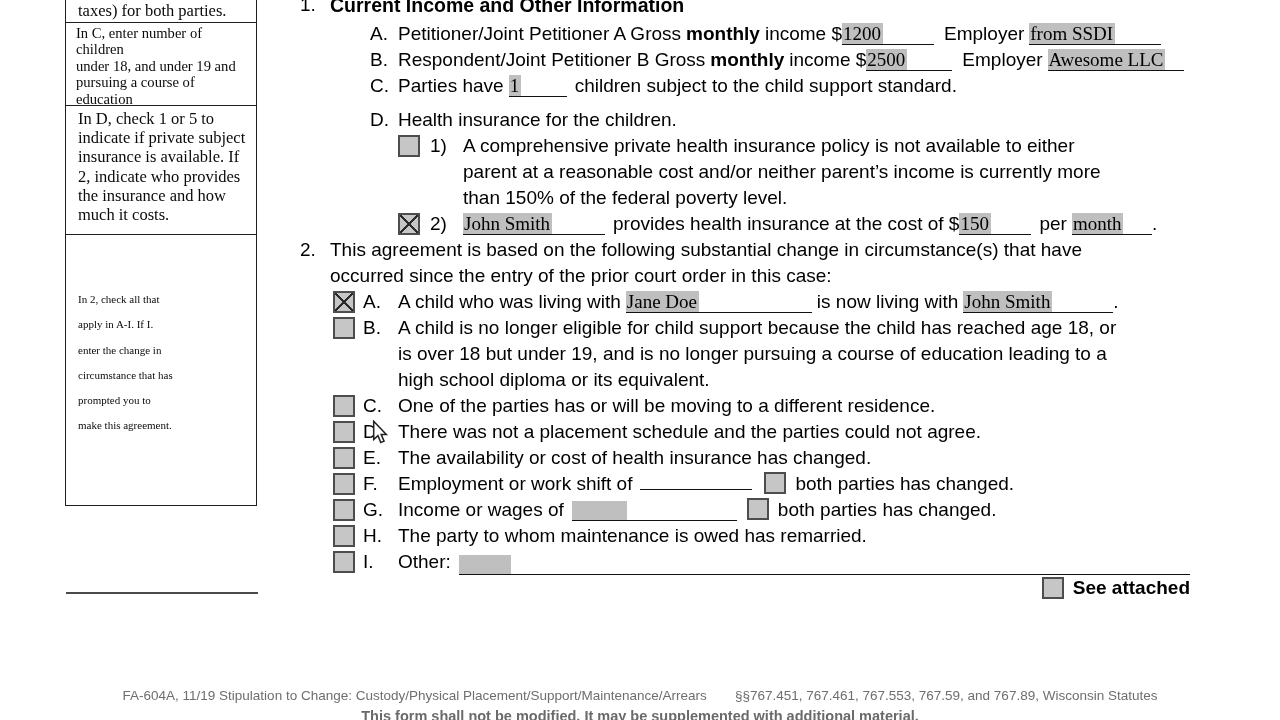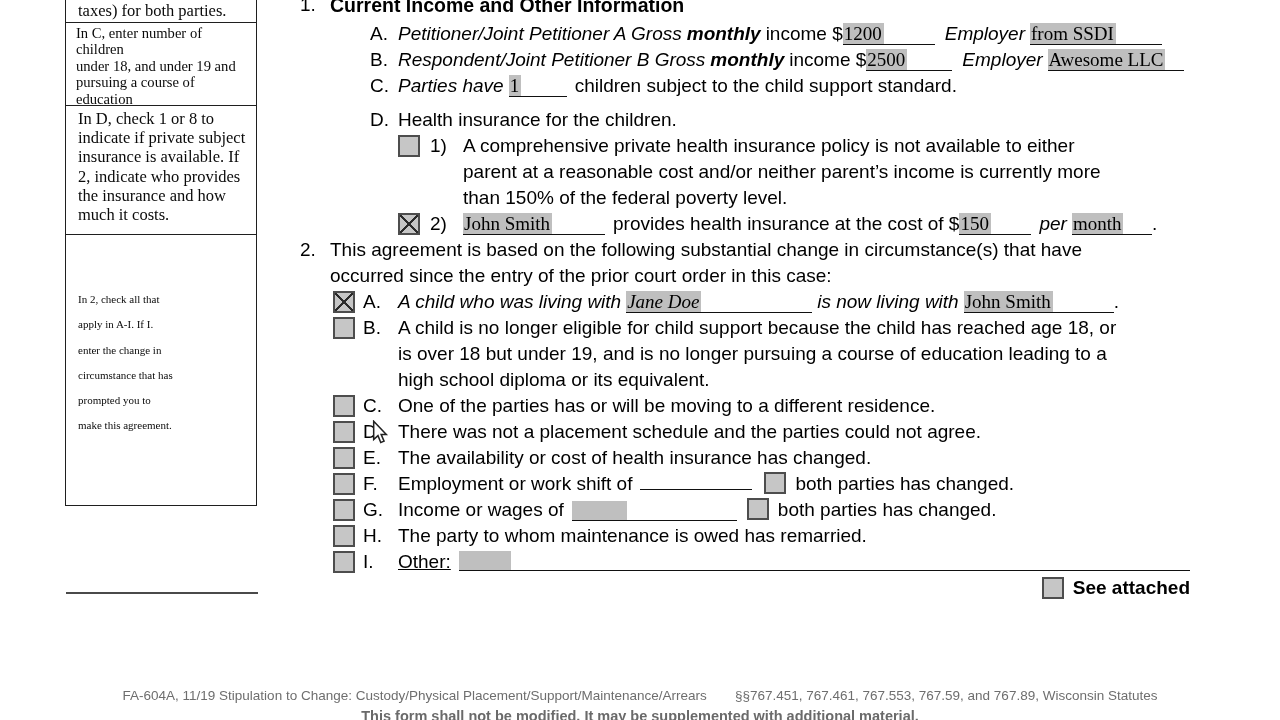--- a/index.html
+++ b/index.html
@@ -20,21 +20,21 @@
   #box4{top:234px;height:272px;padding:52px 24px 0 12px;font-size:11px;line-height:25.3px;}
   .sideline{position:absolute;left:66px;top:592px;width:192px;height:2px;background:#4a4a4a;}
   
   .main{position:absolute;left:300px;top:-8px;width:900px;font-size:19px;line-height:26px;}
   .row{display:flex;align-items:flex-start;}
   .num{flex:none;width:30px;}
   .h1{font-weight:bold;font-size:19.5px;}
   .sub{margin-left:70px;}
   .lbl{flex:none;width:28px;}
   .txt{flex:1;min-width:0;}
-  .mr5{margin-right:5px;font-style:italic;}
+  .mr5{margin-right:5px;}
   .mr8{margin-right:8px;}
   .ml10{margin-left:10px;}
   
   .field{display:inline-block;border-bottom:1.6px solid #111;line-height:21px;vertical-align:baseline;}
   .hl{font-family:"Liberation Serif",serif;background:#bfbfbf;padding:0 2px 0 1px;}
   .hlblank{display:inline-block;background:#bfbfbf;height:19px;vertical-align:-4px;}
   
   .cb{
     flex:none;display:inline-block;width:18px;height:18px;box-sizing:content-box;
     border:2px solid #4d4d4d;background:#c6c6c6;margin-top:2px;
@@ -45,21 +45,21 @@
       linear-gradient(to bottom right, transparent 46%, #2b2b2b 46%, #2b2b2b 54%, transparent 54%);
   }
   .cb.inline{vertical-align:-4px;margin-top:0;}
   .cbrow{display:flex;align-items:flex-start;margin-left:33px;}
   .letter{flex:none;width:35px;margin-left:8px;}
   .optrow{display:flex;align-items:flex-start;margin-left:98px;}
   .optnum{flex:none;width:33px;margin-left:10px;}
   .ln{display:block;}
   .searow{display:flex;justify-content:flex-end;align-items:flex-start;padding-right:10px;font-weight:bold;}
   .searow .cb{margin-right:9px;}
-  .irow{display:flex;align-items:flex-start;text-decoration:underline;}
+  .irow{display:flex;align-items:flex-end;}
   .ifield{flex:1;margin-right:10px;}
   
   .footer1{
     position:absolute;left:0;top:688px;width:1280px;display:flex;justify-content:center;gap:28px;
     color:#6e6e6e;font-size:13.5px;white-space:nowrap;
   }
   .footer2{
     position:absolute;left:0;top:708px;width:1280px;text-align:center;
     color:#6a6a6a;font-size:14.5px;font-weight:bold;
   }
@@ -73,21 +73,21 @@
   <span class="ln">taxes) for both parties.</span>
 </div>
 <div class="sidebox" id="box2">
   <span class="ln">In C, enter number of children</span>
   <span class="ln">under 18, and under 19 and</span>
   <span class="ln">pursuing a course of education</span>
   <span class="ln">leading to a high school</span>
   <span class="ln">diploma or its equivalent.</span>
 </div>
 <div class="sidebox" id="box3">
-  <span class="ln">In D, check 1 or 8 to</span>
+  <span class="ln">In D, check 1 or 5 to</span>
   <span class="ln">indicate if private subject</span>
   <span class="ln">insurance is available.  If</span>
   <span class="ln">2, indicate who provides</span>
   <span class="ln">the insurance and how</span>
   <span class="ln">much it costs.</span>
 </div>
 <div class="sidebox" id="box4">
   <span class="ln">In 2, check all that</span>
   <span class="ln">apply in A-I.  If I.</span>
   <span class="ln">enter the change in</span>

